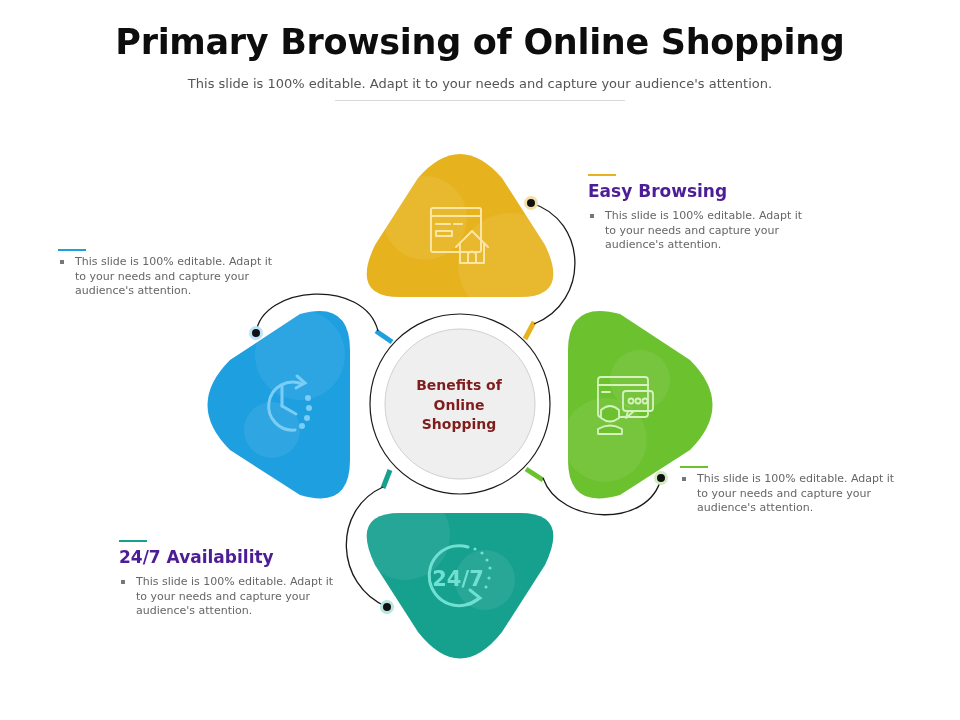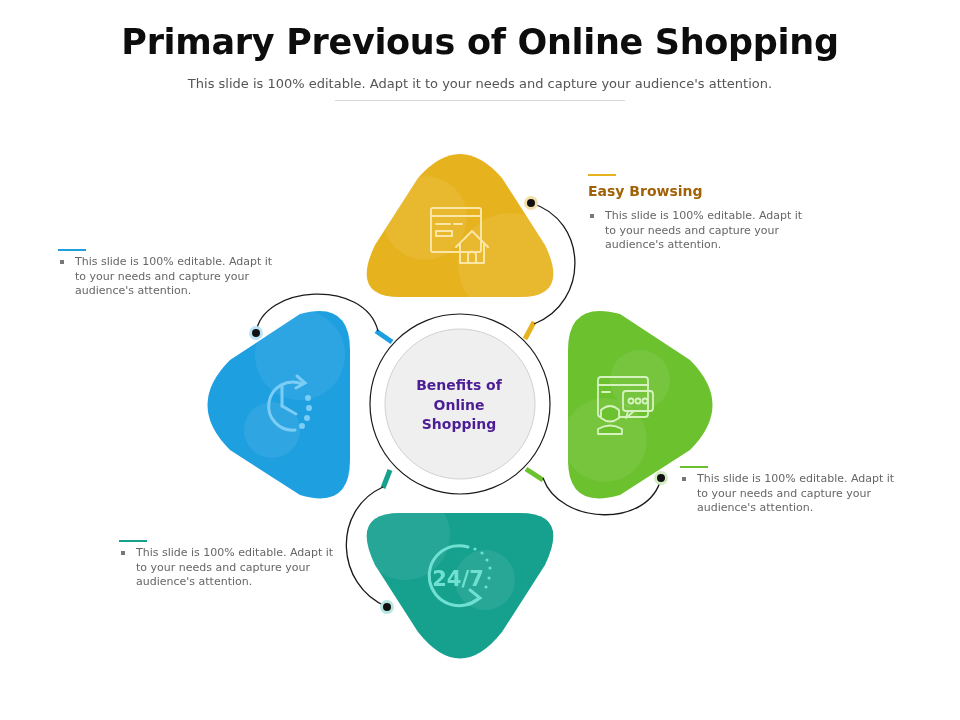--- a/index.html
+++ b/index.html
@@ -6,31 +6,31 @@
     body { width: 960px; height: 720px; position: relative; overflow: hidden;
            font-family: "DejaVu Sans", sans-serif; color: #1a1a1a; }
     .title { position: absolute; left: 0; top: 22px; width: 960px; text-align: center;
              font-size: 35px; font-weight: bold; letter-spacing: -0.3px; color: #0d0d0d; }
     .subtitle { position: absolute; left: 0; top: 76px; width: 960px; text-align: center;
                 font-size: 13px; color: #555; }
     .divider { position: absolute; left: 335px; top: 100px; width: 290px; height: 1px; background: #d8d8d8; }
     svg.diagram { position: absolute; left: 0; top: 0; }
     .block { position: absolute; }
     .block .accent { width: 28px; height: 2px; margin-bottom: 4px; }
-    .block h3 { margin: 0 0 6px 0; font-size: 14px; font-weight: bold; color: #a16207; line-height: 23px; }
+    .block h3 { margin: 0 0 6px 0; font-size: 17px; font-weight: bold; color: #4c1d95; line-height: 23px; }
     .block ul { margin: 0; padding-left: 17px; list-style: none; }
     .block li { position: relative; font-size: 11px; color: #666; line-height: 14.5px; }
     .block li::before { content: ""; position: absolute; left: -15px; top: 5px; width: 4px; height: 4px; background: #777; }
     .center-label { position: absolute; left: 394px; top: 376px; width: 130px; text-align: center;
-                    font-size: 14px; font-weight: bold; line-height: 19.5px; color: #4c1d95; }
+                    font-size: 14px; font-weight: bold; line-height: 19.5px; color: #7f1d1d; }
   </style>
 </head>
 <body>
 
-<div class="title">Primary Previous of Online Shopping</div>
+<div class="title">Primary Browsing of Online Shopping</div>
 <div class="subtitle">This slide is 100% editable. Adapt it to your needs and capture your audience's attention.</div>
 <div class="divider"></div>
 
 <svg class="diagram" width="960" height="720" viewBox="0 0 960 720">
   <defs>
     <clipPath id="clipY">
         <path d="M 418 178 Q 460 130 502 178 L 545 245 Q 570 297 520 297 L 400 297 Q 350 297 375 245 Z"></path>
       </clipPath>
     <clipPath id="clipB">
         <path d="M 300 314 Q 350 300 350 350 L 350 460 Q 350 510 300 495 L 230 450 Q 185 405 230 360 Z"></path>
@@ -165,16 +165,17 @@
 
 <div class="block" style="left:680px; top:466px; width:230px;">
   <div class="accent" style="background:#6CC12F;"></div>
   <ul>
       <li style="width:210px;">This slide is 100% editable. Adapt it to your needs and capture your audience's attention.</li>
     </ul>
 </div>
 
 <div class="block" style="left:119px; top:540px; width:230px;">
   <div class="accent" style="background:#16A08E;"></div>
+  <h3>24/7 Availability</h3>
   <ul>
       <li style="width:210px;">This slide is 100% editable. Adapt it to your needs and capture your audience's attention.</li>
     </ul>
 </div>
 
 </body></html>

